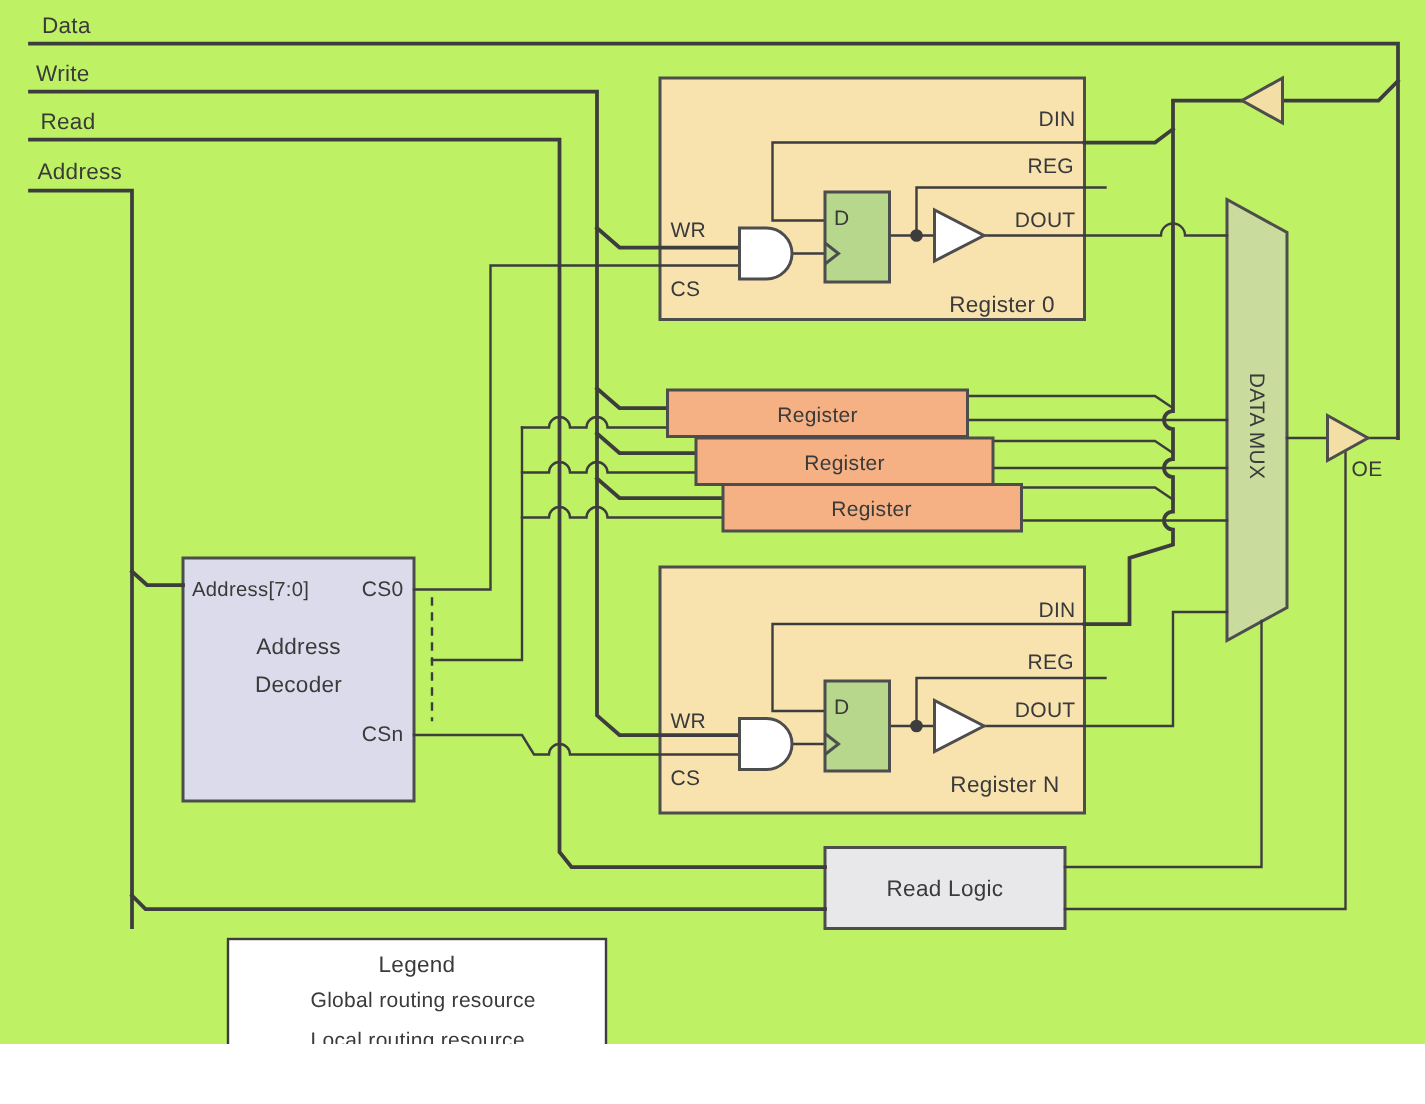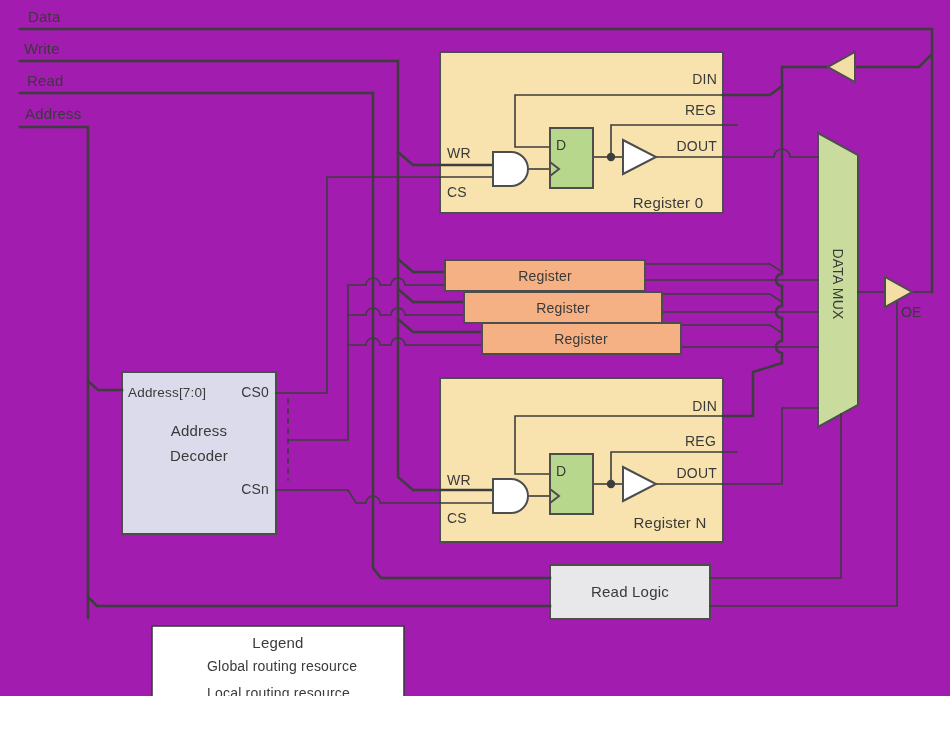--- a/index.html
+++ b/index.html
@@ -1,16 +1,16 @@
 <!DOCTYPE html>
 <html><head>
 <meta charset="utf-8">
 <style>
   html,body{margin:0;padding:0;background:#fff;}
-  #stage{position:relative;width:950px;height:696px;background:#a21caf;overflow:hidden;
+  #stage{position:relative;width:950px;height:696px;background:#bef264;overflow:hidden;
          font-family:"Liberation Sans", sans-serif;}
   svg{position:absolute;left:0;top:0;}
   text{font-family:"Liberation Sans", sans-serif;letter-spacing:.2px;}
   .t15{font-size:15px;}
   .t14{font-size:14px;}
   .t13{font-size:13.5px;}
 </style>
 </head>
 <body>
 

